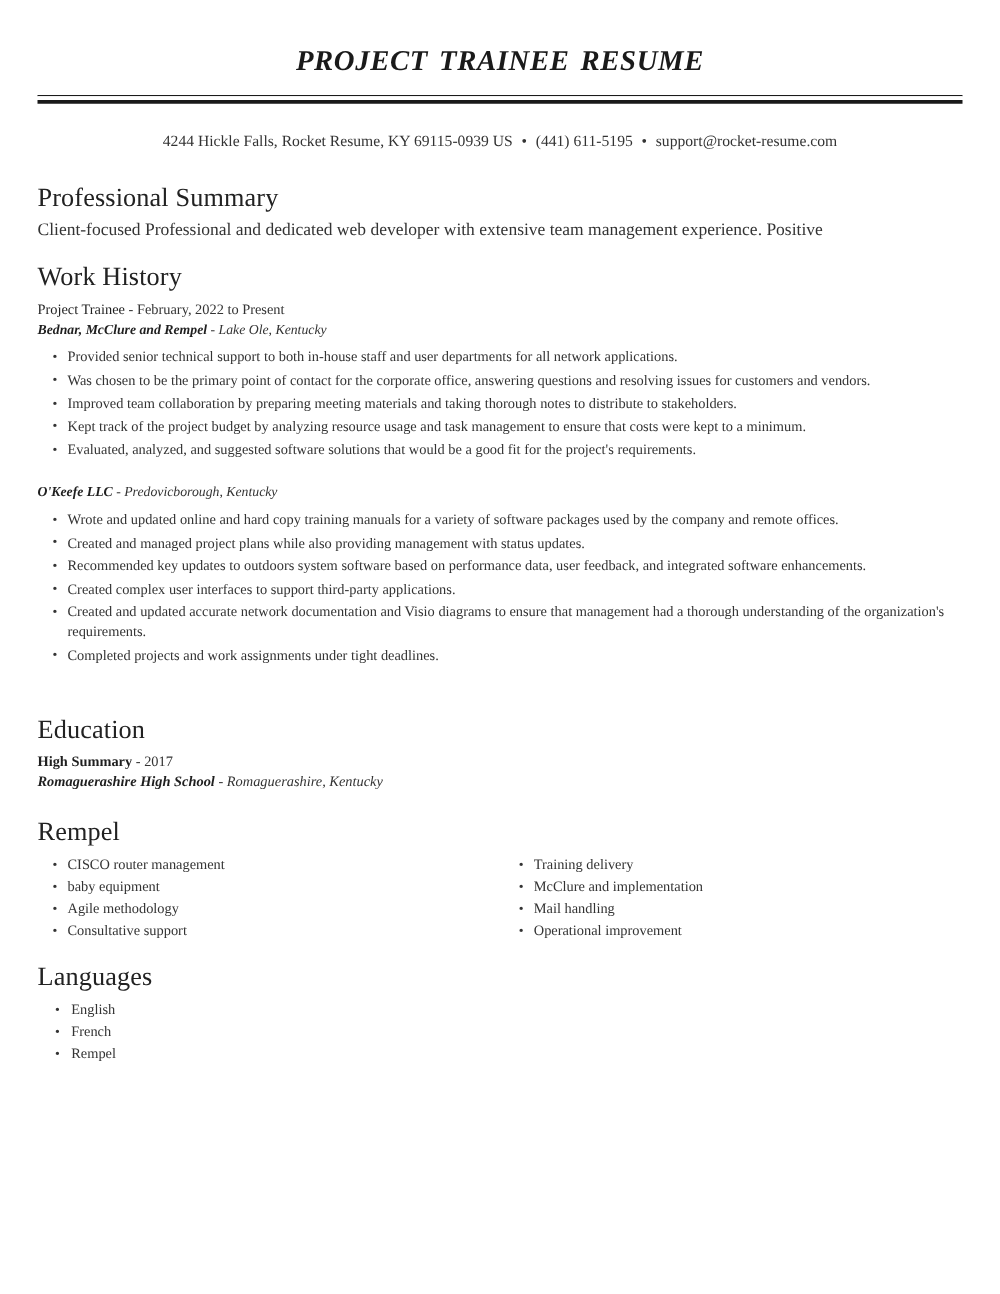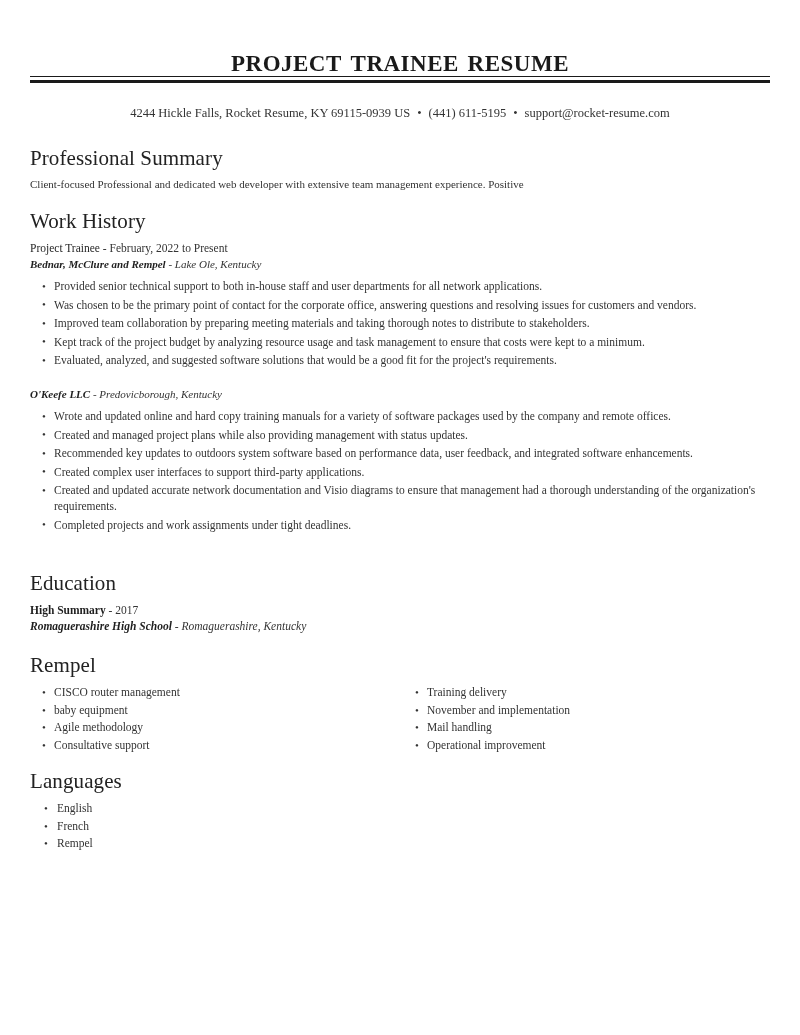--- a/index.html
+++ b/index.html
@@ -21,22 +21,23 @@
     top: 0;
     width: 800px;
     height: 1035px;
     overflow: hidden;
   }
 
   
   .header-block {
     position: absolute;
     left: 30px;
-    top: 40px;
+    top: 26px;
     width: 740px;
+    font-style: italic;
   }
   .resume-title {
     text-align: center;
     font-family: "Liberation Serif", "DejaVu Serif", serif;
     font-weight: bold;
     font-size: 33px;
     line-height: 40px;
     letter-spacing: 0.5px;
     color: #1a1a1a;
     font-variant: small-caps;
@@ -90,21 +91,21 @@
   .section-heading {
     font-family: "Liberation Serif", "DejaVu Serif", serif;
     font-size: 21px;
     line-height: 26px;
     font-weight: normal;
     color: #222222;
     margin: 0 0 6px 0;
     letter-spacing: 0.1px;
   }
   .summary-text {
-    font-size: 11px;
+    font-size: 14px;
     line-height: 15px;
     color: #333333;
     margin: 0;
   }
 
   
   .job-entry { margin: 0; }
   .job-line-1 {
     font-size: 11.5px;
     line-height: 16px;
@@ -318,21 +319,21 @@
         <ul class="skill-list">
           <li>CISCO router management</li>
           <li>baby equipment</li>
           <li>Agile methodology</li>
           <li>Consultative support</li>
         </ul>
       </div>
       <div class="skills-col">
         <ul class="skill-list">
           <li>Training delivery</li>
-          <li>November and implementation</li>
+          <li>McClure and implementation</li>
           <li>Mail handling</li>
           <li>Operational improvement</li>
         </ul>
       </div>
     </div>
   </div>
 
   <div class="section" style="top:768px;">
     <h2 class="section-heading">Languages</h2>
     <ul class="lang-list">

